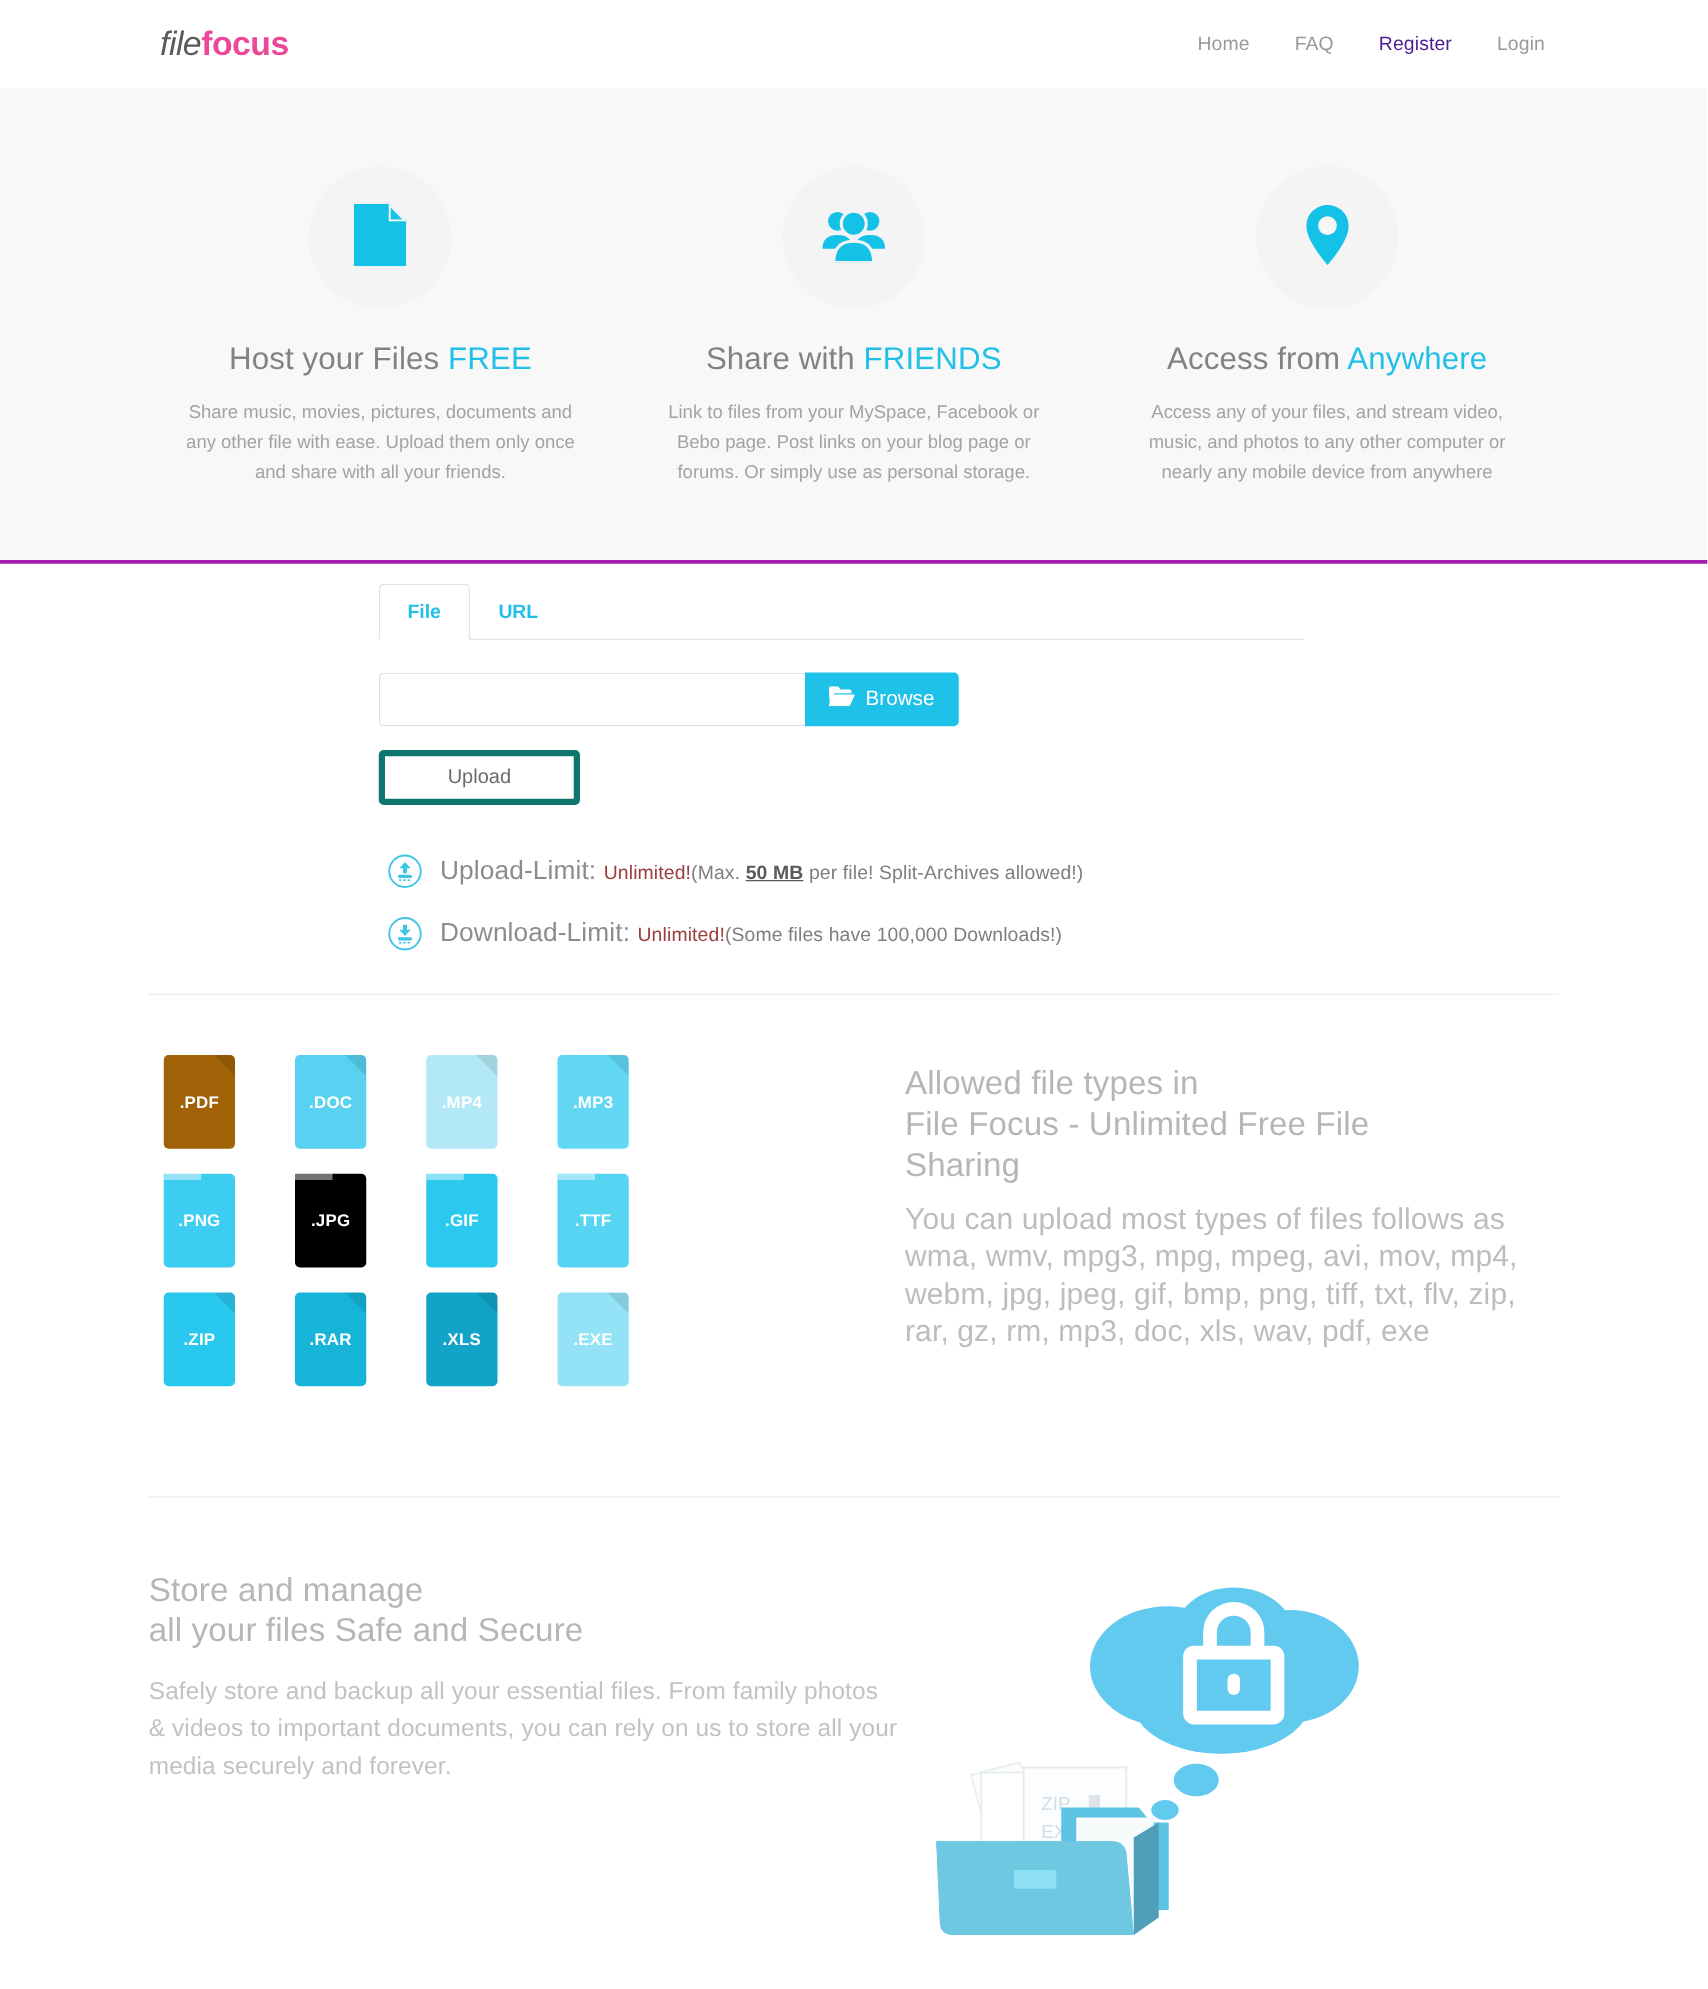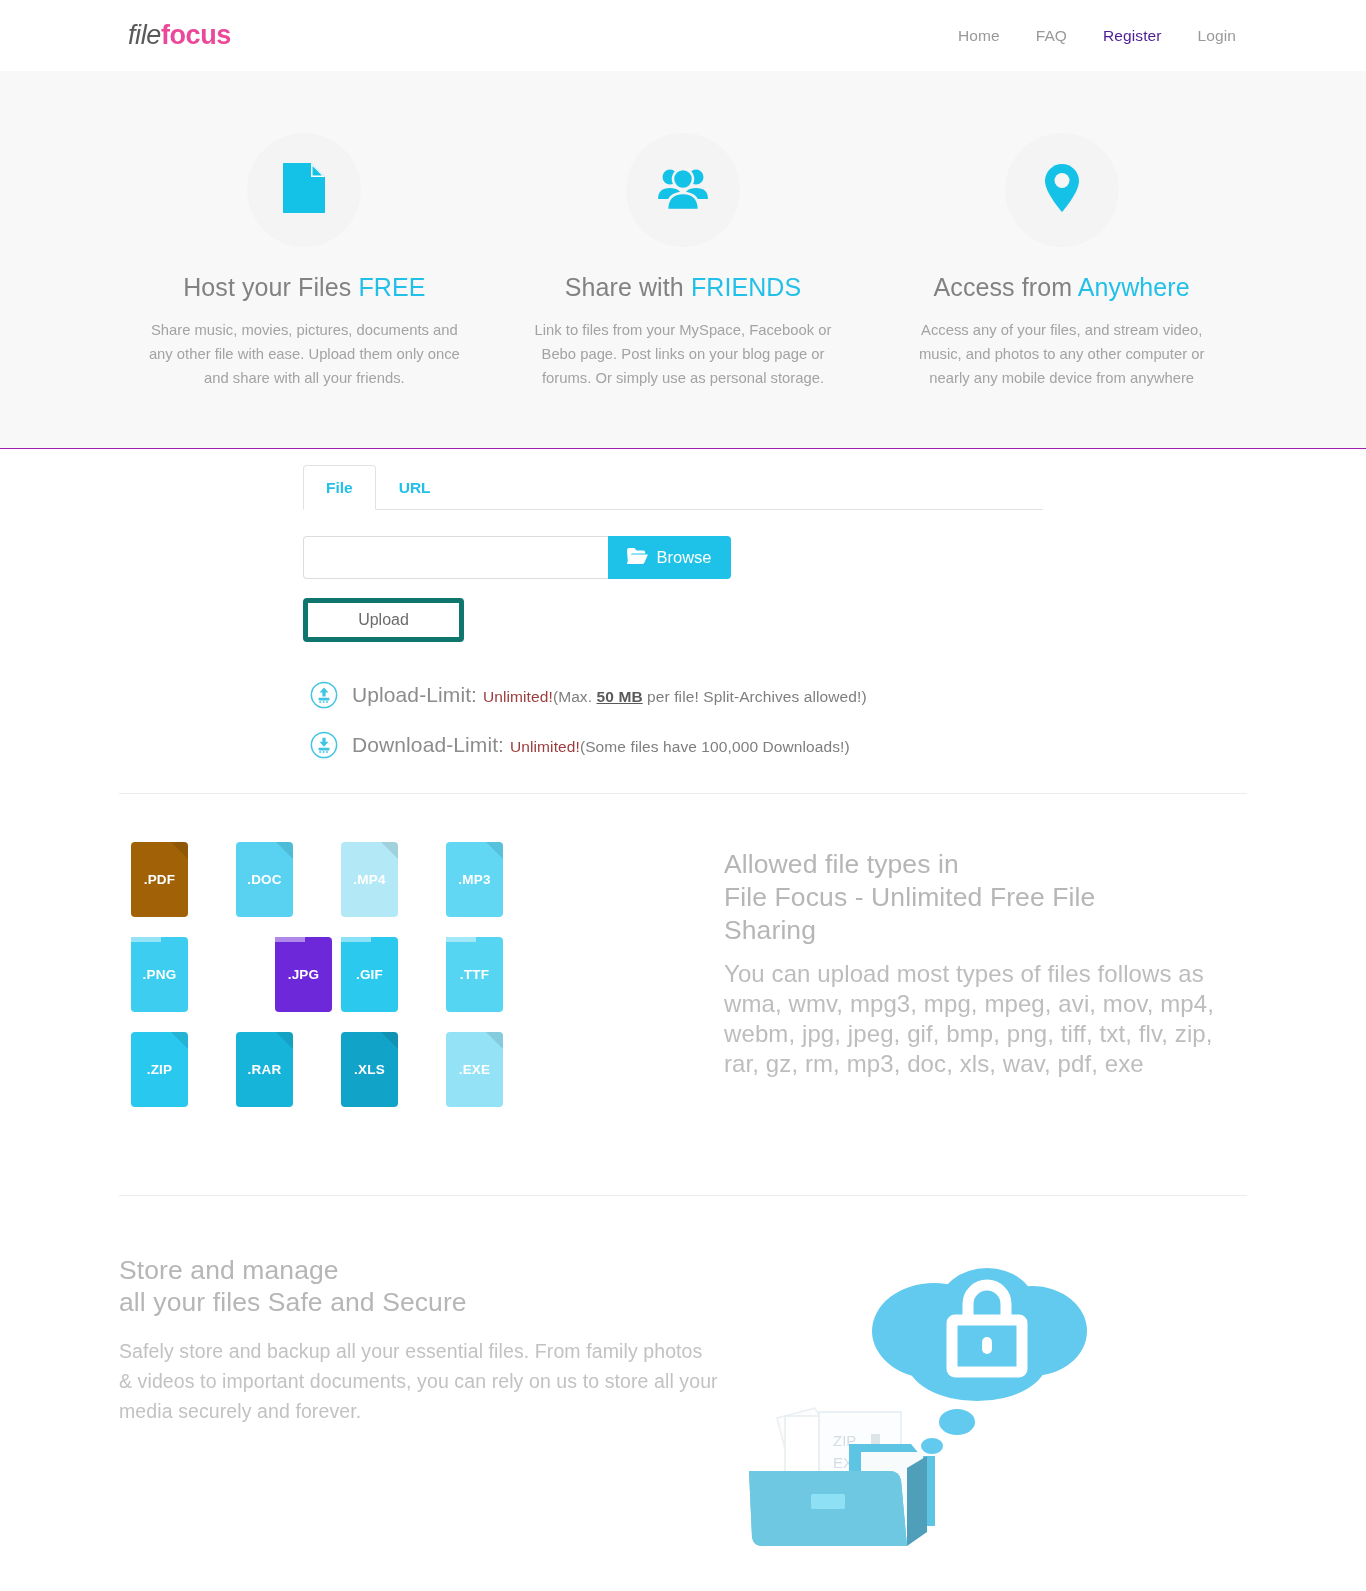--- a/index.html
+++ b/index.html
@@ -30,21 +30,21 @@
     color: #999999;
     text-decoration: none;
     letter-spacing: 0.1px;
   }
   .main-nav a.active { color: #4c1d95; }
 
   
   .hero {
     background: #f8f8f8;
     padding: 62px 0 58px 0;
-    border-bottom: 1px solid #a21caf;
+    border-bottom: 3px solid #a21caf;
   }
   .features {
     display: flex;
     width: 1136px;
     margin: 0 auto;
   }
   .feature { flex: 1 1 0; text-align: center; padding: 0 26px; }
   .feature-icon-wrap {
     width: 114px; height: 114px;
     margin: 0 auto 26px auto;
@@ -85,21 +85,21 @@
     cursor: pointer;
     background: transparent;
   }
   .tab.active {
     background: #ffffff;
     border: 1px solid #dfe3e6;
     border-bottom-color: #ffffff;
     border-radius: 4px 4px 0 0;
   }
 
-  .file-row { margin: 26px 0 0 303px; display: flex; width: 428px; }
+  .file-row { margin: 26px 0 0 303px; display: flex; width: 464px; }
   .file-input {
     flex: 1 1 auto;
     height: 43px;
     border: 1px solid #d9dde0;
     border-right: none;
     border-radius: 4px 0 0 4px;
     background: #ffffff;
     font-family: "Liberation Sans", sans-serif;
     font-size: 14px;
     color: #555;
@@ -374,21 +374,21 @@
           <span>.MP3</span>
         </div>
       </div>
       <div class="ft-cell">
         <div class="ft-icon lt" style="background: rgb(60, 205, 240);">
           <span class="fold-tl"></span>
           <span>.PNG</span>
         </div>
       </div>
       <div class="ft-cell">
-        <div class="ft-icon lt" style="background: #6d28d9; margin-left: 39px;">
+        <div class="ft-icon lt" style="background: #000000;">
           <span class="fold-tl"></span>
           <span>.JPG</span>
         </div>
       </div>
       <div class="ft-cell">
         <div class="ft-icon lt" style="background: rgb(44, 201, 239);">
           <span class="fold-tl"></span>
           <span>.GIF</span>
         </div>
       </div>

